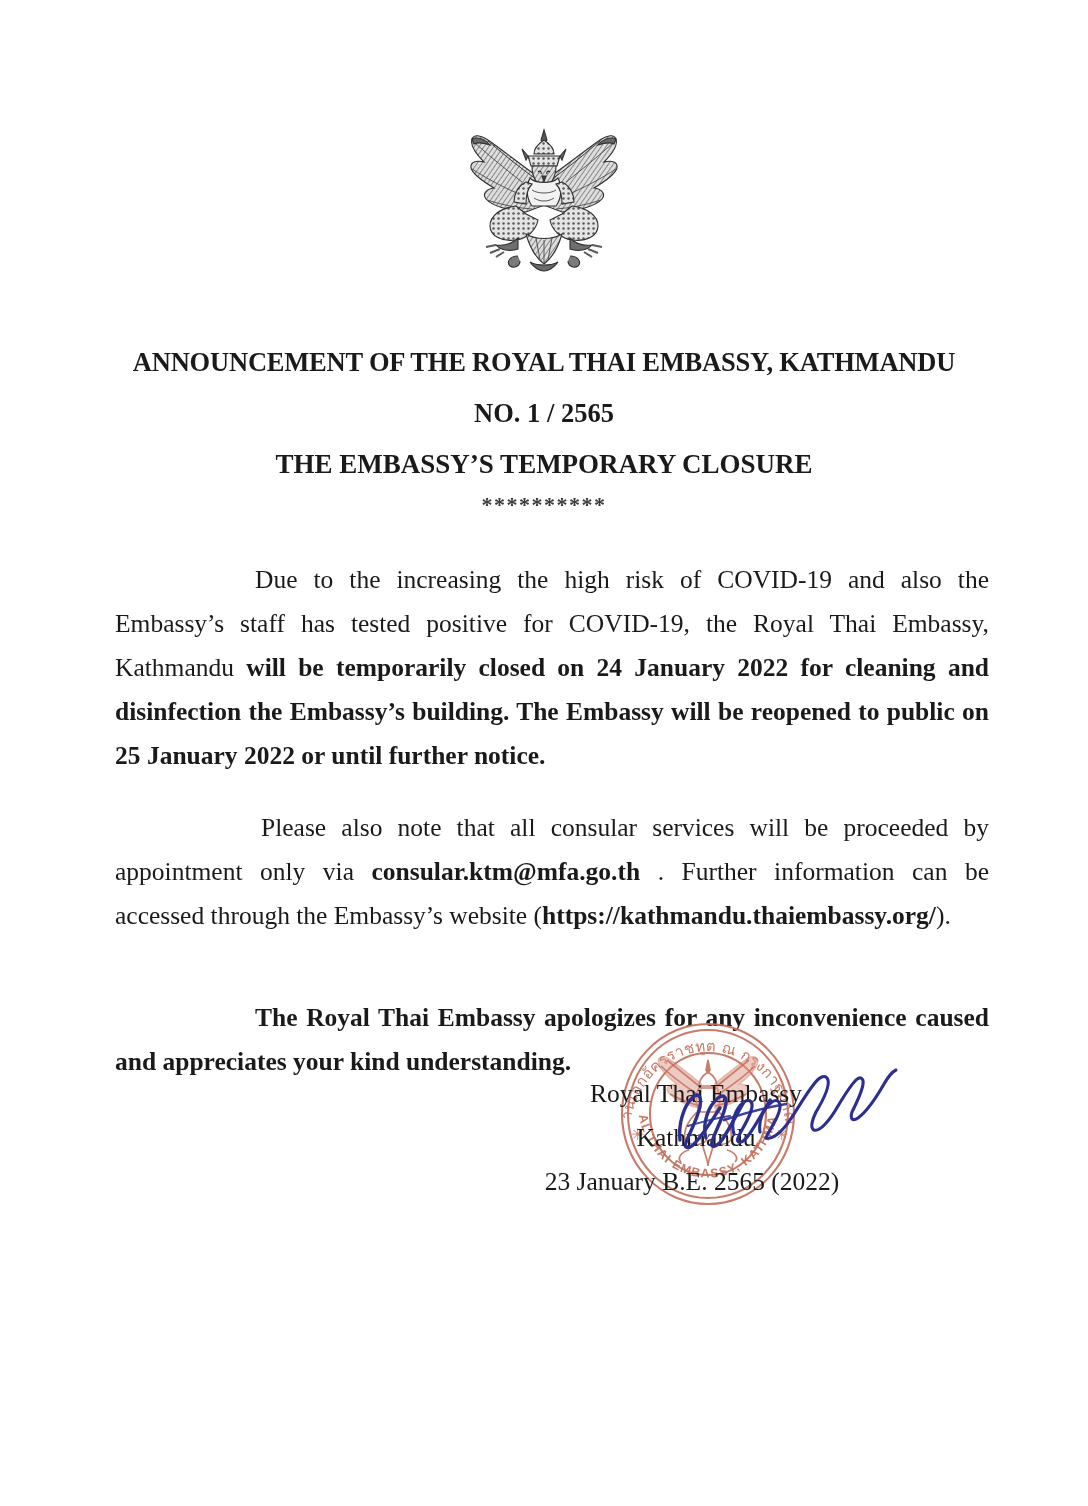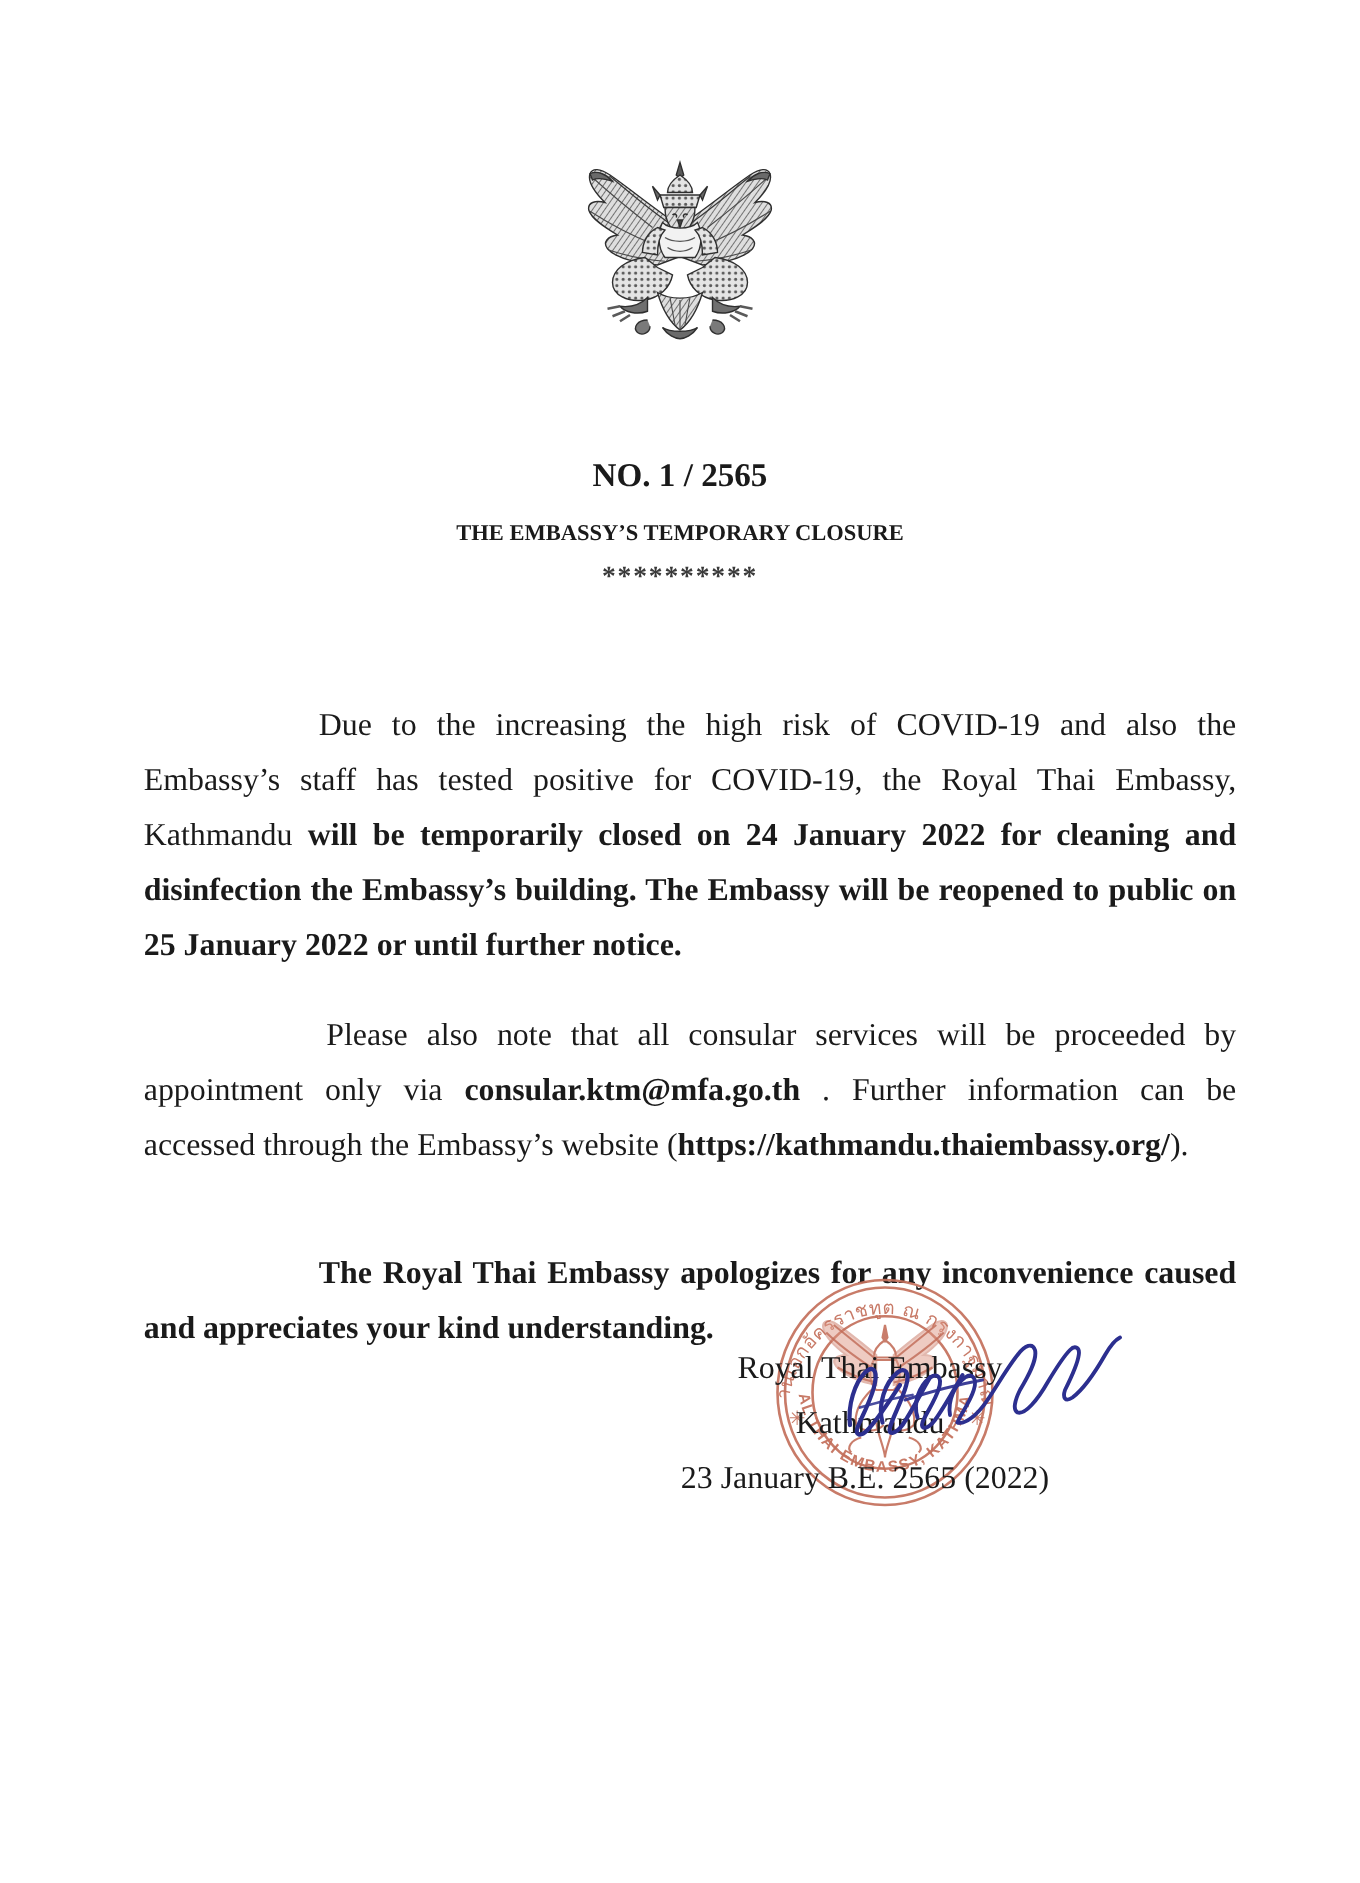--- a/index.html
+++ b/index.html
@@ -48,21 +48,21 @@
     line-height: 1.25;
     white-space: nowrap;
   }
   .h-no {
     font-size: 26.5px;
     font-weight: bold;
     margin-top: 18px;
     line-height: 1.25;
   }
   .h-sub {
-    font-size: 18px;
+    font-size: 27px;
     font-weight: bold;
     margin-top: 18px;
     line-height: 1.25;
   }
   .h-stars {
     font-size: 22px;
     font-weight: bold;
     margin-top: 10px;
     letter-spacing: 1.5px;
     color: #3a3a3a;
@@ -207,20 +207,21 @@
           <path d="M62 140 C54 140 50 146 54 150 C58 153 64 150 64 145" fill="#7a7a7a"></path>
           <path d="M114 140 C122 140 126 146 122 150 C118 153 112 150 112 145" fill="#7a7a7a"></path>
           <path d="M74 146 C78 152 84 155 88 155 C92 155 98 152 102 146
                    C96 150 80 150 74 146 Z" fill="#6a6a6a"></path>
         </g>
       </svg>
     </span>
   </div>
 
   <div class="headings">
+    <div class="h-main">ANNOUNCEMENT OF THE ROYAL THAI EMBASSY, KATHMANDU</div>
     <div class="h-no">NO. 1 / 2565</div>
     <div class="h-sub">THE EMBASSY’S TEMPORARY CLOSURE</div>
     <div class="h-stars">**********</div>
   </div>
 
   <div class="body-text">
 
     <p class="para p1">
       <span>Due to the increasing the high risk of COVID-19 and also the Embassy’s staff has tested positive for COVID-19, the Royal Thai Embassy, Kathmandu </span><b>will be temporarily closed on 24 January 2022 for cleaning and disinfection the Embassy’s building.  The Embassy will be reopened to public on 25 January 2022 or until further notice.</b>
     </p>

